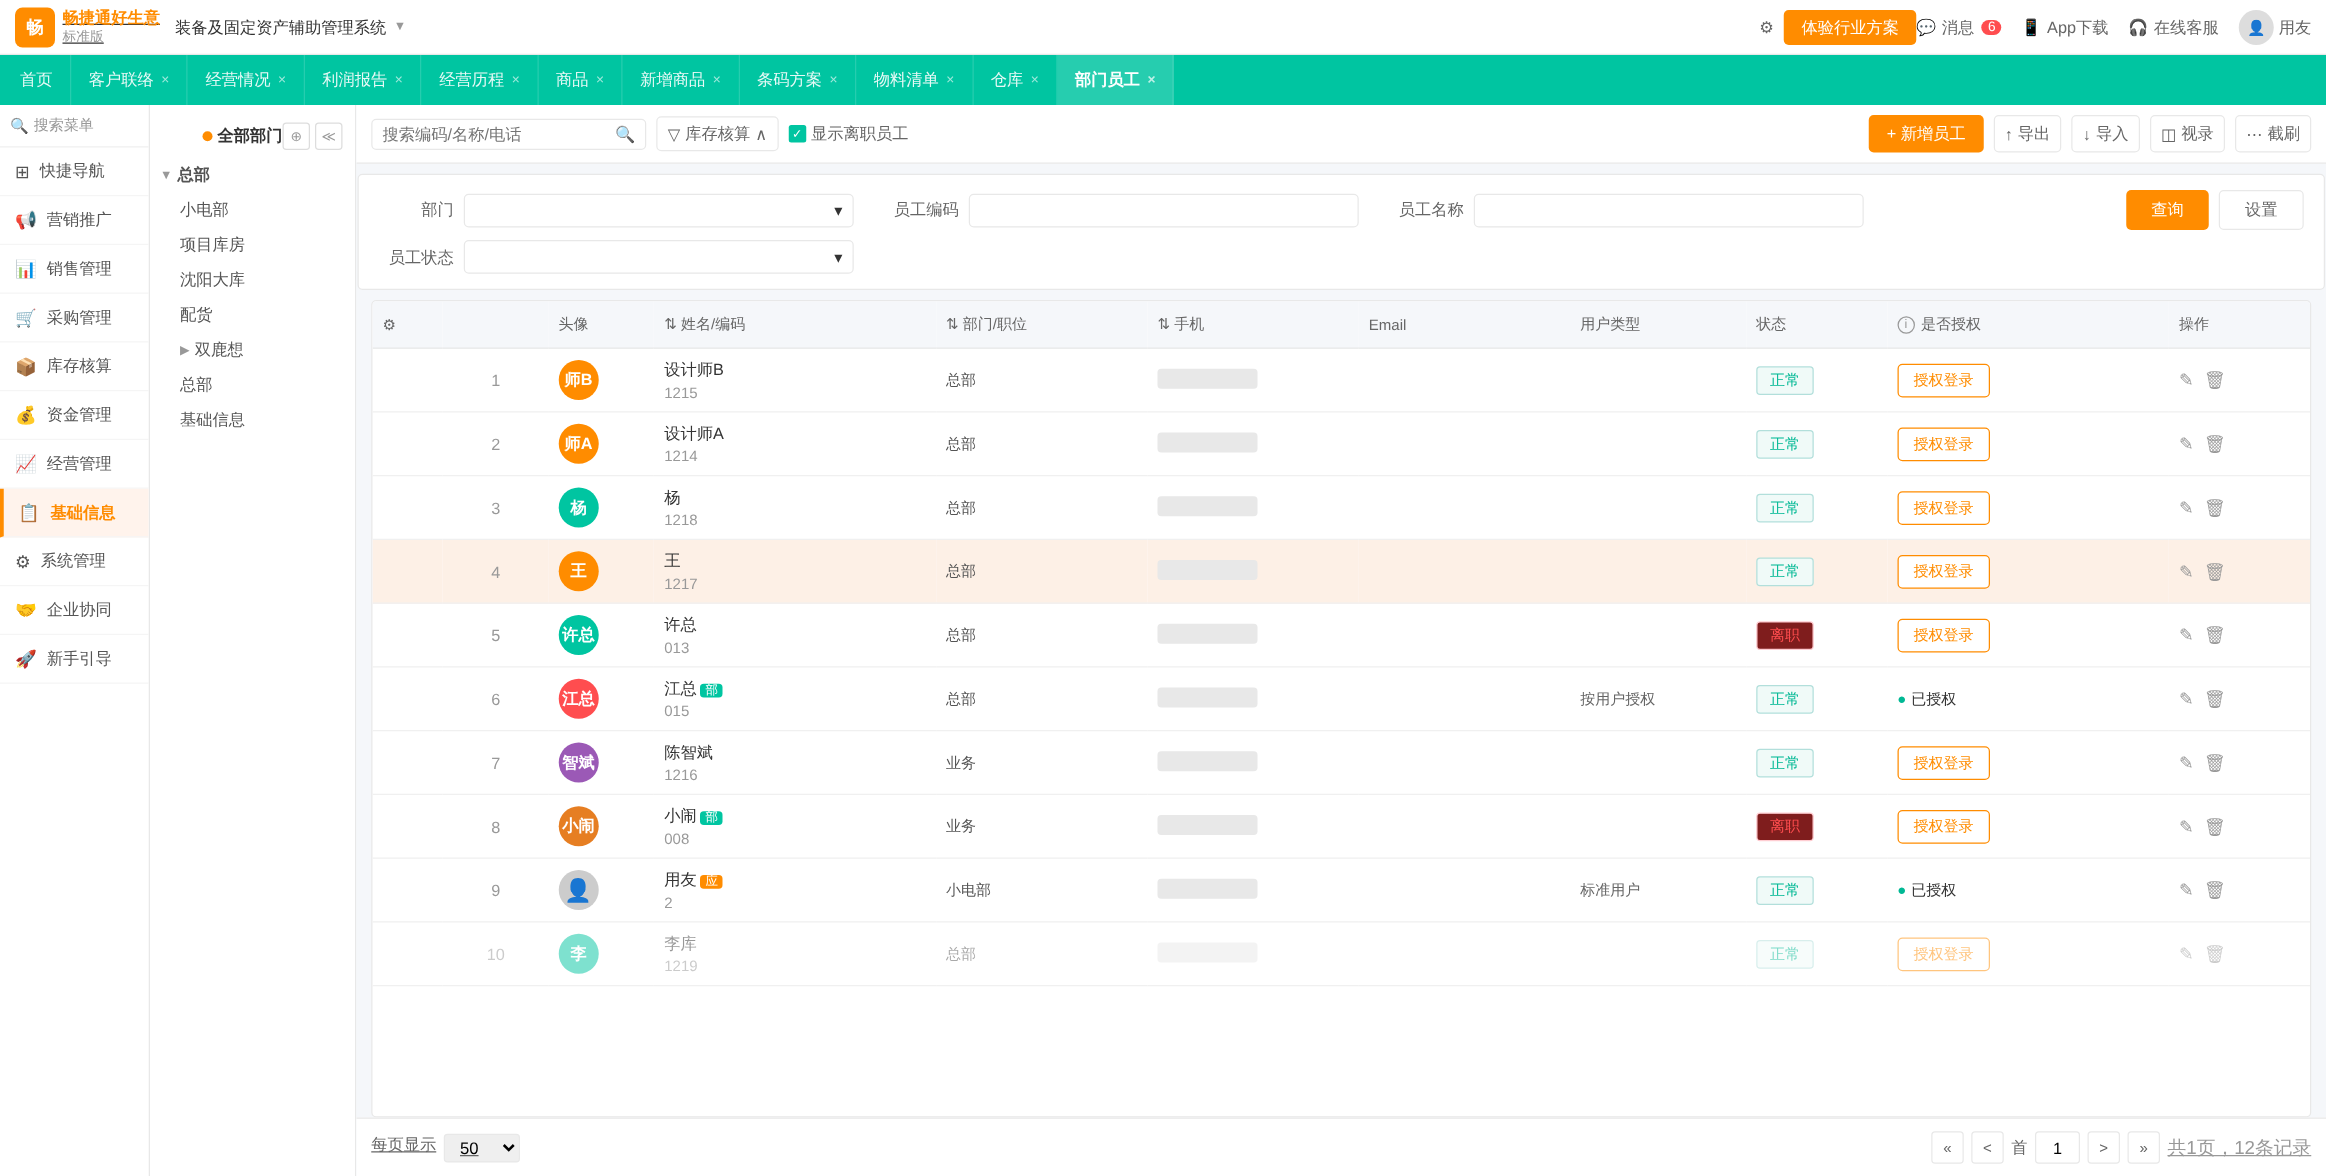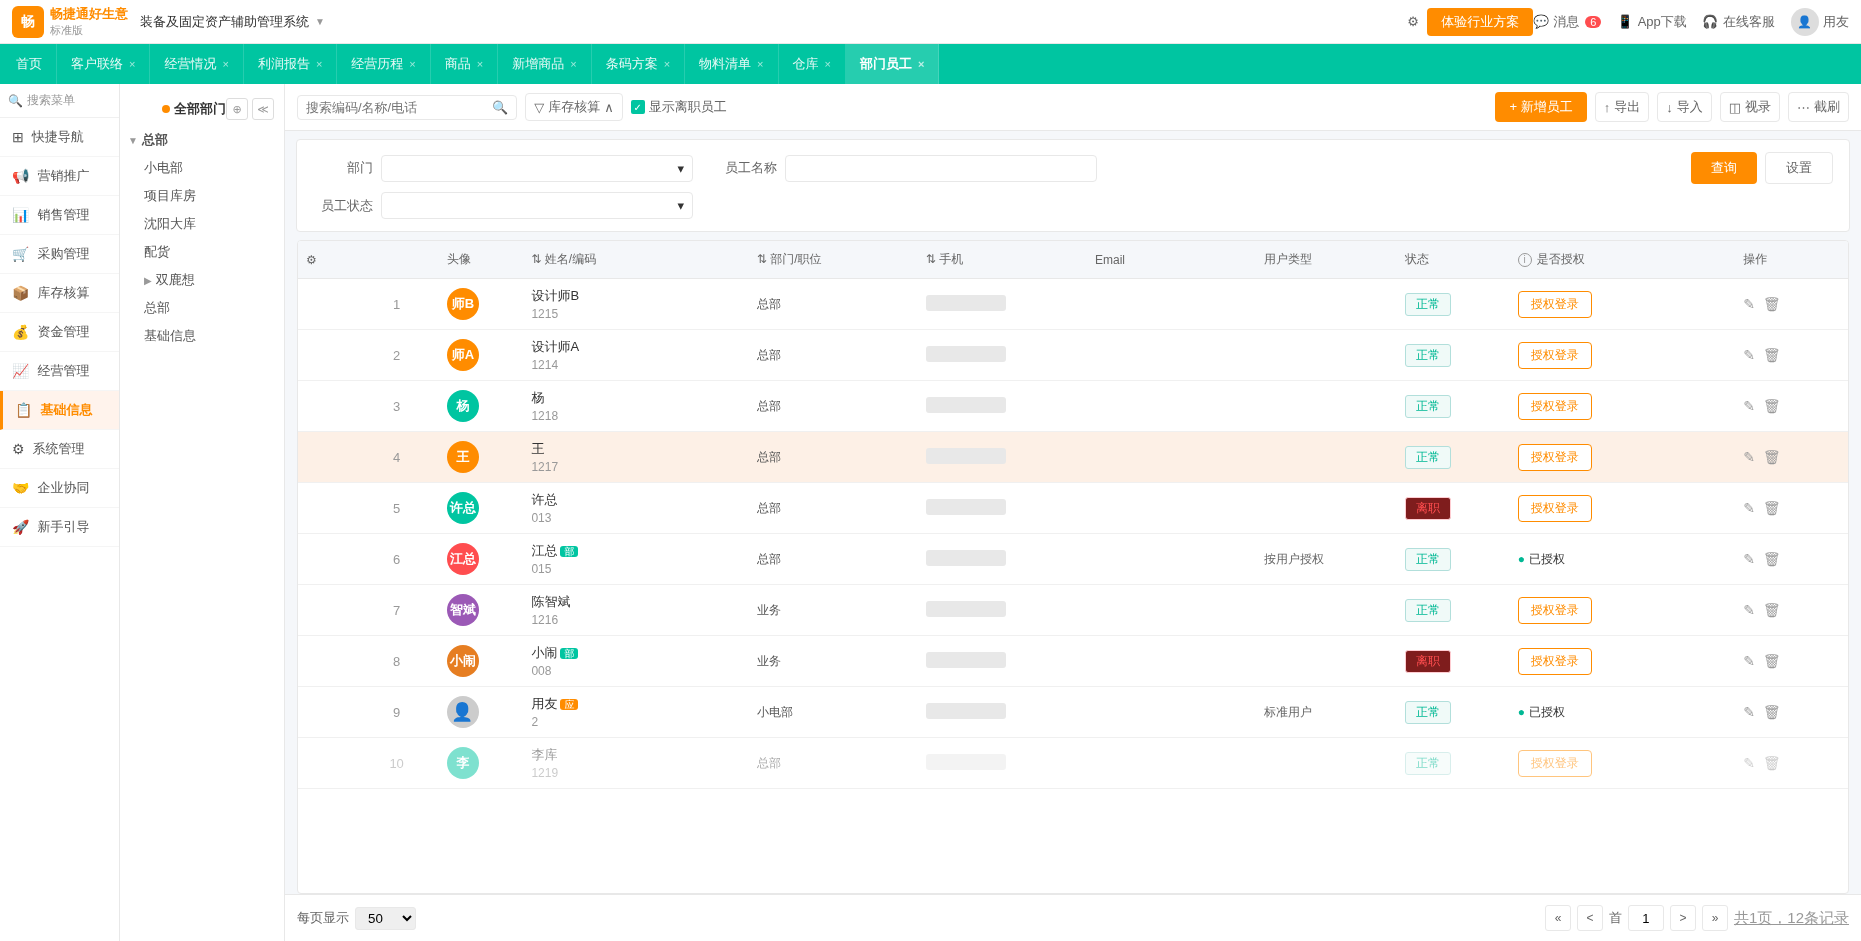--- a/index.html
+++ b/index.html
@@ -2,21 +2,21 @@
 <html><head>
   <meta charset="utf-8">
   <style>
     * { box-sizing: border-box; margin: 0; padding: 0; }
     body { font-family: 'Microsoft YaHei', Arial, sans-serif; font-size: 13px; background: #f5f5f5; color: #333; overflow: hidden; height: 941px; }
 
     
     .top-bar { display: flex; align-items: center; height: 44px; background: #fff; border-bottom: 1px solid #e8e8e8; padding: 0 12px; }
     .logo-area { display: flex; align-items: center; gap: 6px; min-width: 120px; }
     .logo-icon { width: 32px; height: 32px; background: #ff8c00; border-radius: 6px; display: flex; align-items: center; justify-content: center; color: white; font-size: 14px; font-weight: bold; }
-    .logo-text { font-size: 12px; color: #333; line-height: 1.3; }
+    .logo-text { font-size: 12px; color: #333; line-height: 1.3; text-decoration: underline; }
     .logo-text .line1 { font-weight: bold; color: #ff8c00; font-size: 13px; }
     .logo-text .line2 { color: #999; font-size: 11px; }
     .system-title { flex: 1; display: flex; align-items: center; gap: 6px; margin-left: 8px; font-size: 13px; color: #333; }
     .dropdown-arrow { color: #999; font-size: 10px; }
     .gear-btn { width: 28px; height: 28px; display: flex; align-items: center; justify-content: center; color: #666; cursor: pointer; }
     .trial-btn { background: #ff8c00; color: white; border: none; padding: 5px 14px; border-radius: 4px; cursor: pointer; font-size: 13px; }
     .top-right { display: flex; align-items: center; gap: 16px; margin-left: auto; }
     .top-right-item { display: flex; align-items: center; gap: 4px; color: #666; font-size: 13px; cursor: pointer; }
     .badge { background: #ff4d4f; color: white; border-radius: 10px; padding: 0 5px; font-size: 11px; margin-left: 2px; }
     .user-avatar { width: 28px; height: 28px; background: #ddd; border-radius: 50%; display: flex; align-items: center; justify-content: center; font-size: 12px; color: #666; }
@@ -62,21 +62,21 @@
     .search-box input { border: none; outline: none; font-size: 13px; width: 180px; color: #999; }
     .search-icon { color: #999; }
     .filter-btn { display: flex; align-items: center; gap: 4px; color: #666; font-size: 13px; cursor: pointer; padding: 4px 8px; border: 1px solid #e8e8e8; border-radius: 4px; background: white; }
     .show-resigned { display: flex; align-items: center; gap: 4px; font-size: 13px; color: #666; cursor: pointer; }
     .checkbox-checked { width: 14px; height: 14px; background: #00c5a1; border-radius: 2px; display: flex; align-items: center; justify-content: center; color: white; font-size: 10px; }
     .toolbar-right { margin-left: auto; display: flex; align-items: center; gap: 8px; }
     .add-btn { background: #ff8c00; color: white; border: none; padding: 6px 14px; border-radius: 4px; cursor: pointer; font-size: 13px; display: flex; align-items: center; gap: 4px; }
     .action-btn { display: flex; align-items: center; gap: 4px; color: #666; font-size: 13px; cursor: pointer; padding: 5px 8px; border: 1px solid #e8e8e8; border-radius: 4px; background: white; }
 
     
-    .filter-panel { background: white; border: 1px solid #e8e8e8; margin: 8px 11px; border-radius: 4px; padding: 12px 16px; }
+    .filter-panel { background: white; border: 1px solid #e8e8e8; margin: 8px 1px; border-radius: 4px; padding: 12px 16px; }
     .filter-row { display: flex; align-items: center; gap: 24px; margin-bottom: 8px; }
     .filter-row:last-child { margin-bottom: 0; }
     .filter-item { display: flex; align-items: center; gap: 8px; flex: 1; max-width: 380px; }
     .filter-label { font-size: 13px; color: #666; white-space: nowrap; min-width: 60px; text-align: right; }
     .filter-select { flex: 1; border: 1px solid #e8e8e8; border-radius: 4px; padding: 5px 8px; font-size: 13px; display: flex; align-items: center; justify-content: space-between; cursor: pointer; background: white; }
     .filter-input { flex: 1; border: 1px solid #e8e8e8; border-radius: 4px; padding: 5px 8px; font-size: 13px; outline: none; }
     .filter-actions { display: flex; gap: 8px; margin-left: auto; }
     .query-btn { background: #ff8c00; color: white; border: none; padding: 6px 20px; border-radius: 4px; cursor: pointer; font-size: 13px; }
     .reset-btn { background: white; color: #666; border: 1px solid #e8e8e8; padding: 6px 20px; border-radius: 4px; cursor: pointer; font-size: 13px; }
 
@@ -102,21 +102,21 @@
     .auth-btn { background: white; border: 1px solid #ff8c00; color: #ff8c00; padding: 4px 12px; border-radius: 4px; cursor: pointer; font-size: 12px; white-space: nowrap; }
     .authorized-dot { display: flex; align-items: center; gap: 4px; font-size: 12px; color: #333; }
     .auth-user-type { font-size: 12px; color: #666; }
     .op-btns { display: flex; align-items: center; gap: 8px; }
     .op-btn { color: #999; cursor: pointer; font-size: 14px; }
     .dept-badge { background: #00c5a1; color: white; border-radius: 3px; padding: 0 4px; font-size: 10px; margin-left: 3px; }
     .app-badge { background: #ff8c00; color: white; border-radius: 3px; padding: 0 4px; font-size: 10px; margin-left: 3px; }
 
     
     .pagination { display: flex; align-items: center; justify-content: space-between; padding: 10px 12px; background: white; border-top: 1px solid #e8e8e8; font-size: 13px; color: #666; }
-    .page-size { display: flex; align-items: center; gap: 6px; }
+    .page-size { display: flex; gap: 6px; text-decoration: underline; }
     .page-size select { border: 1px solid #e8e8e8; border-radius: 3px; padding: 2px 8px; }
     .page-nav { display: flex; align-items: center; gap: 6px; }
     .page-nav-btn { width: 26px; height: 26px; border: 1px solid #e8e8e8; border-radius: 3px; display: flex; align-items: center; justify-content: center; cursor: pointer; color: #666; background: white; font-size: 12px; }
     .page-input { width: 36px; height: 26px; border: 1px solid #e8e8e8; border-radius: 3px; text-align: center; font-size: 13px; }
     .page-total { color: #999; font-size: 15px; text-decoration: underline; }
 
     
     .info-icon { display: inline-flex; align-items: center; justify-content: center; width: 14px; height: 14px; border-radius: 50%; border: 1px solid #999; color: #999; font-size: 10px; margin-right: 2px; }
   </style>
 </head>
@@ -303,20 +303,24 @@
       </div>
 
       <div class="filter-panel">
         <div class="filter-row">
           <div class="filter-item">
             <span class="filter-label">部门</span>
             <div class="filter-select">
               <span></span>
               <span>▾</span>
             </div>
+          </div>
+          <div class="filter-item">
+            <span class="filter-label">员工编码</span>
+            <input class="filter-input" style="">
           </div>
           <div class="filter-item">
             <span class="filter-label">员工名称</span>
             <input class="filter-input" style="">
           </div>
           <div class="filter-actions">
             <button class="query-btn">查询</button>
             <button class="reset-btn">设置</button>
           </div>
         </div>

